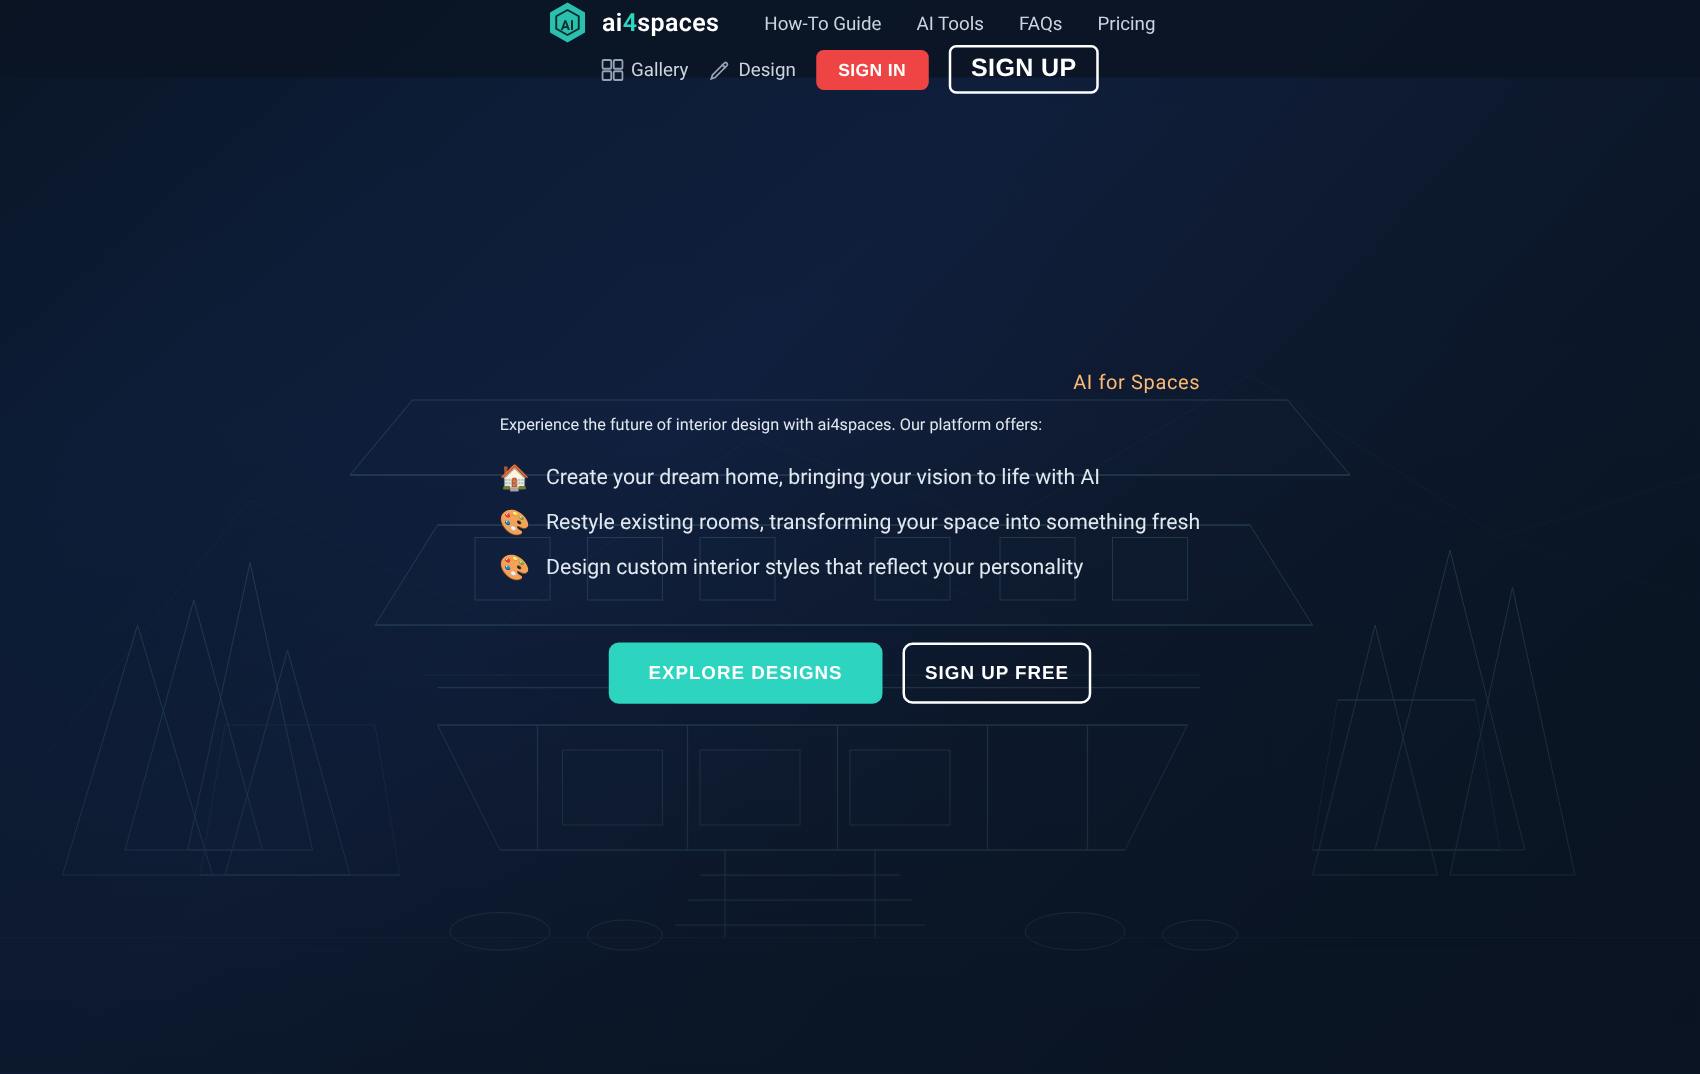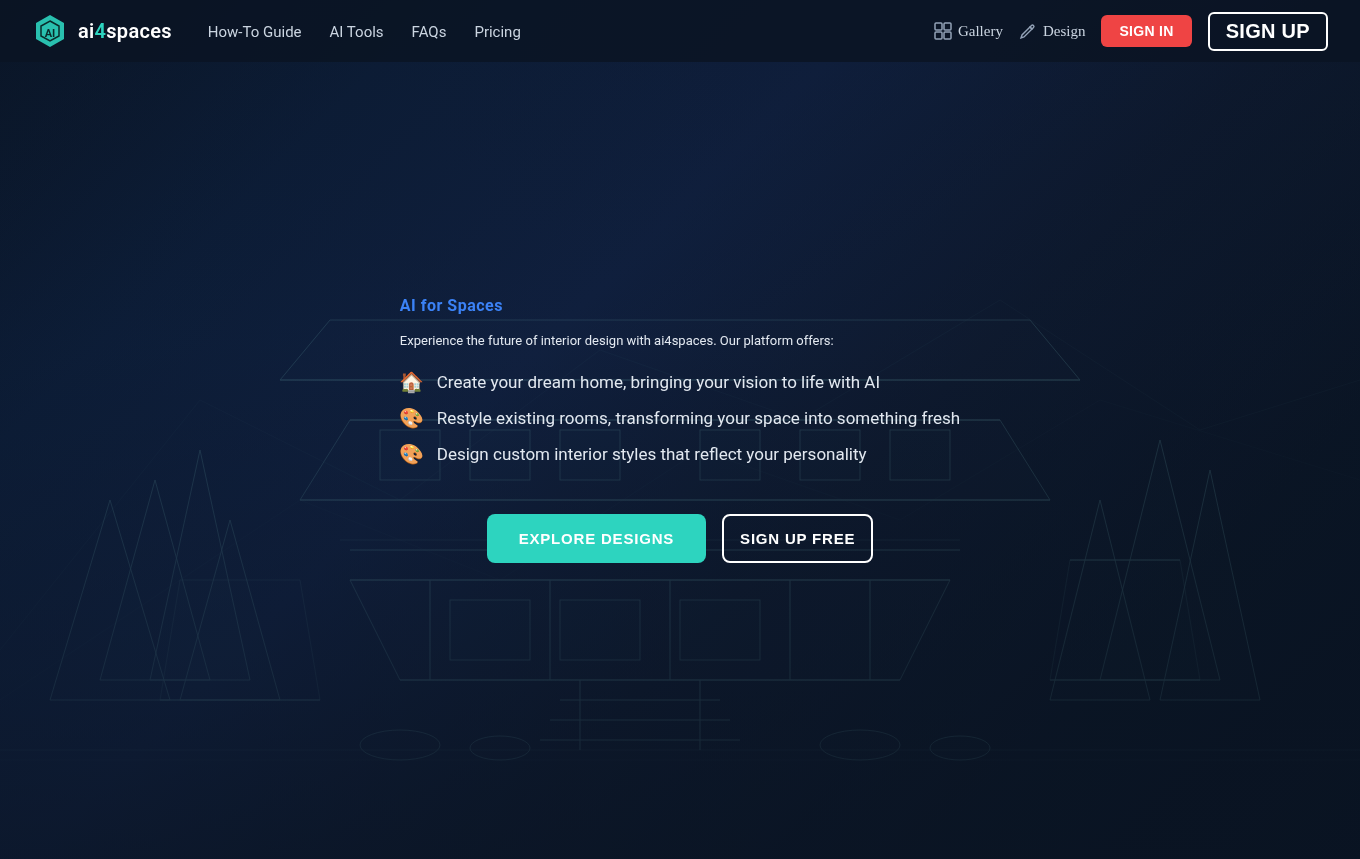--- a/index.html
+++ b/index.html
@@ -22,20 +22,21 @@
       top: 0;
       left: 0;
       width: 100%;
       display: flex;
       align-items: center;
       justify-content: space-between;
       padding: 0 32px;
       height: 62px;
       background: rgba(10, 20, 35, 0.85);
       z-index: 100;
+      flex-direction: column;
     }
 
     .navbar-left {
       display: flex;
       align-items: center;
       gap: 36px;
     }
 
     .logo {
       display: flex;
@@ -83,21 +84,20 @@
     }
 
     .nav-gallery, .nav-design {
       display: flex;
       align-items: center;
       gap: 6px;
       color: #cbd5e1;
       font-size: 15px;
       cursor: pointer;
       text-decoration: none;
-      font-family: Liberation Serif, serif;
     }
 
     .btn-signin {
       background: #ef4444;
       color: #fff;
       border: none;
       padding: 8px 18px;
       border-radius: 6px;
       font-size: 14px;
       font-weight: 600;
@@ -166,24 +166,24 @@
 
     .hero-content {
       position: relative;
       z-index: 10;
       text-align: left;
       max-width: 860px;
       padding: 0 40px;
     }
 
     .hero-tagline {
-      color: #3b82f6;
+      color: #fdba74;
       font-size: 16px;
-      font-weight: 700;
-      text-align: left;
+      font-weight: 400;
+      text-align: right;
       margin-bottom: 16px;
       letter-spacing: 0.5px;
     }
 
     .hero-title {
       color: #fff;
       font-size: 68px;
       font-weight: 700;
       line-height: 1.1;
       margin-bottom: 36px;

